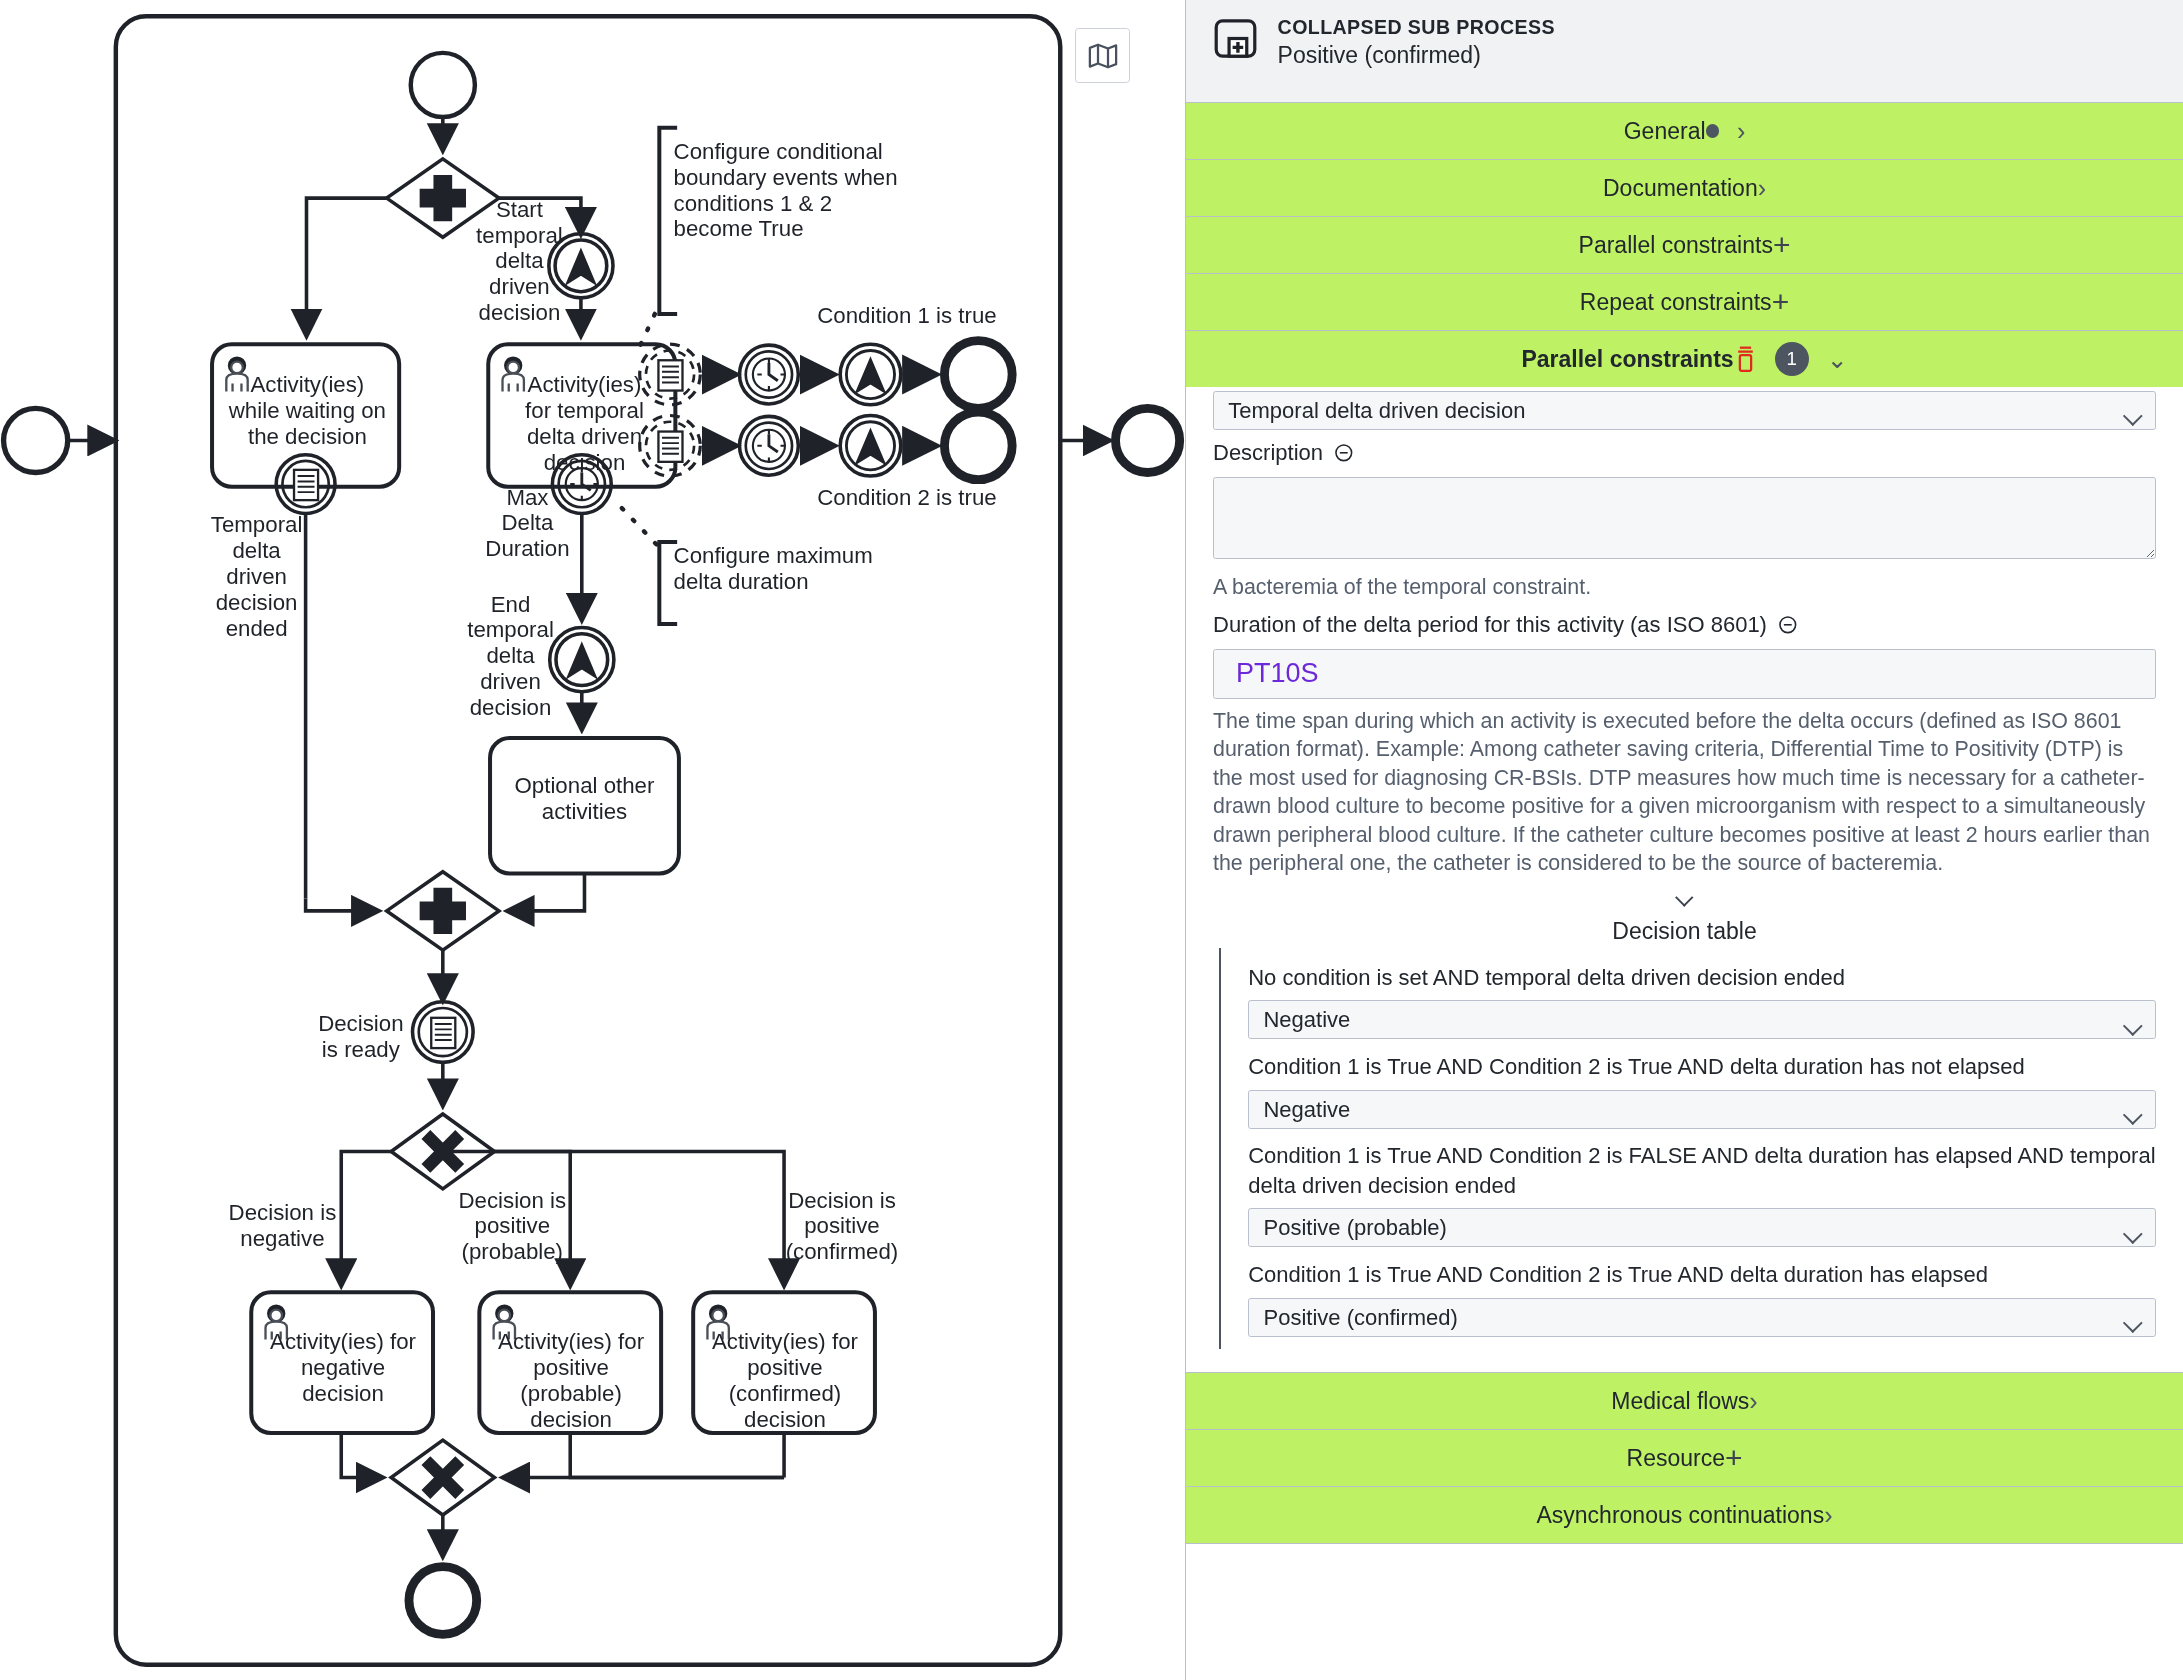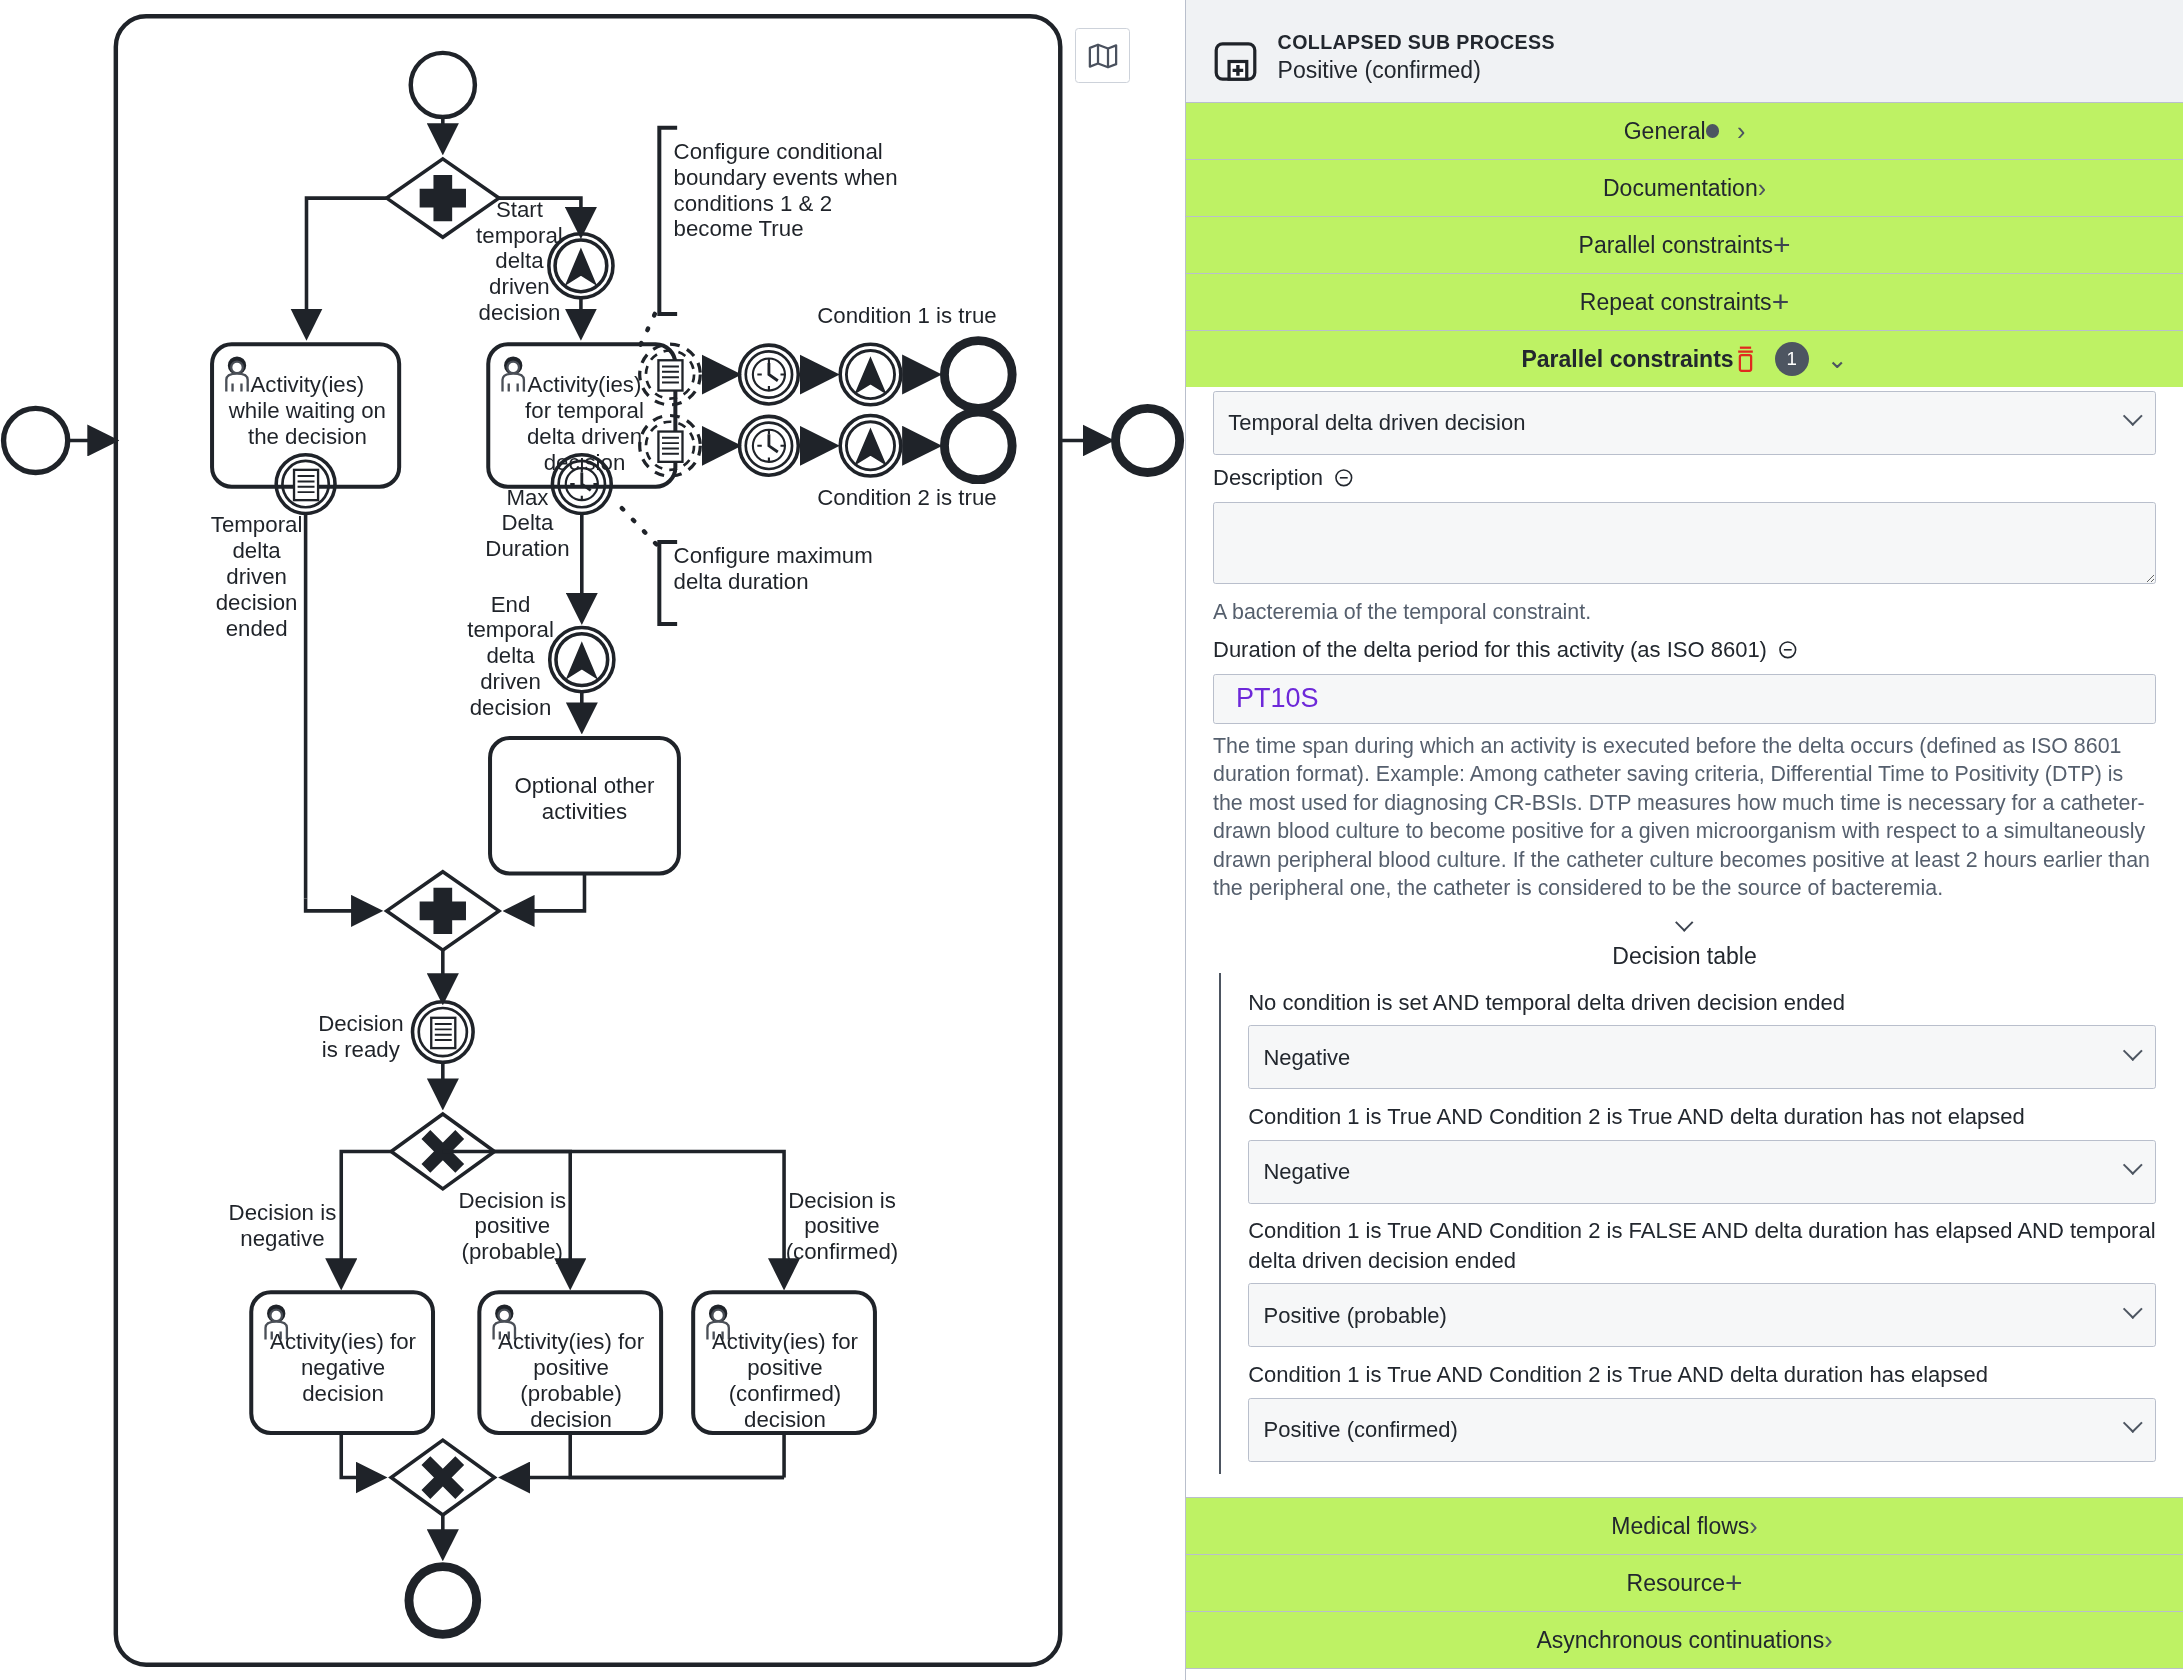--- a/index.html
+++ b/index.html
@@ -27,21 +27,21 @@
 
   
   #panel {
     position:absolute; left:1185px; top:0; width:998px; height:1681px;
     background:#ffffff; border-left:0.9px solid #b9bfcc;
     font-size:21.4px; color:#22272e; overflow:hidden;
   }
 
   .panel-header {
     background:#f0f2f4; border-bottom:0.9px solid #b9bfcc;
-    padding:16px 27px 18px 27px; display:flex; align-items:flex-end; gap:19.6px;
+    padding:16px 27px 18px 27px; display:flex; align-items:flex-start; gap:19.6px;
     height:103px;
   }
   .ph-text { display:flex; flex-direction:column; gap:2.7px; }
   .ph-type { font-size:19.6px; font-weight:bold; letter-spacing:0.4px; color:#22272e; }
   .ph-name { font-size:23px; color:#22272e; }
 
   .group {
     border-bottom:0.9px solid #b9bfcc;
   }
   .group-head {
@@ -60,21 +60,21 @@
   }
   .trash-icon { display:block; }
 
   .group-body { padding:3.6px 27px 23px 27px; }
 
   label.fld { display:block; font-size:22px; color:#22272e; margin:10.7px 0 8px 0; }
   label.fld .info { display:inline-block; vertical-align:-2.7px; margin-left:4.5px; }
 
   .select-wrap { position:relative; }
   select.inp, .fakeselect {
-    width:100%; height:64px; padding:0 37px 0 14.3px;
+    width:100%; height:39px; padding:0 37px 0 14.3px;
     border:0.9px solid #b9bfcc; border-radius:2.7px; background:#f6f7f8;
     font-family:"Liberation Sans", sans-serif; font-size:22px; color:#22272e;
     appearance:none; -webkit-appearance:none; display:flex; align-items:center;
   }
   .select-wrap::after {
     content:""; position:absolute; right:16px; top:18.7px;
     width:11.6px; height:11.6px; border-right:2.2px solid #4d5561; border-bottom:2.2px solid #4d5561;
     transform:rotate(45deg); pointer-events:none;
   }
   textarea.inp {

